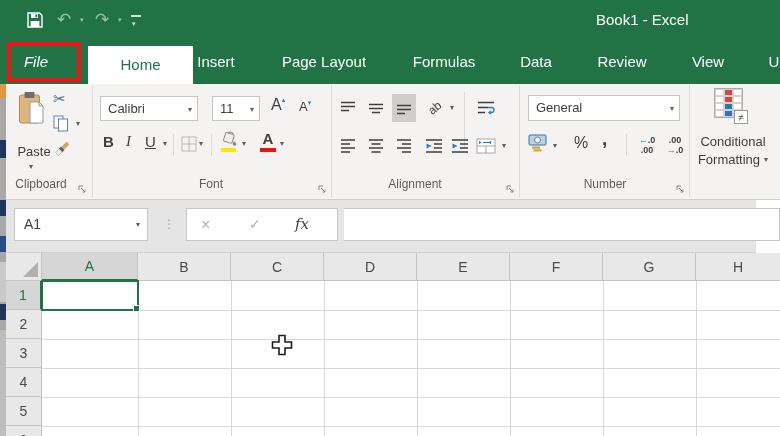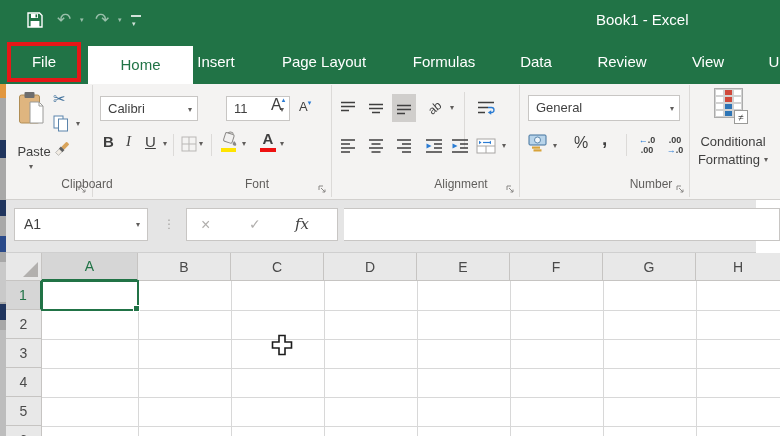--- a/index.html
+++ b/index.html
@@ -12,21 +12,21 @@
   .tab{color:#fff;font-size:15px;height:44px;line-height:44px;text-align:center;cursor:default;}
   .tab-active{background:#fff;color:#217346;top:6px;height:38px;line-height:38px;}
   .qat-glyph{color:rgba(255,255,255,.55);font-size:17px;line-height:24px;}
   .qat-caret{color:rgba(255,255,255,.55);font-size:7px;line-height:24px;}
   .win-title{color:#fff;font-size:15px;line-height:40px;}
   .annot{border:4px solid #e61717;z-index:40;pointer-events:none;}
   
   .ribbon{left:6px;top:84px;width:774px;height:116px;background:#f4f3f2;border-bottom:1px solid #d2d0ce;box-sizing:border-box;}
   .rsep{width:1px;height:112px;top:1px;background:#dcdad8;}
   .msep{width:1px;background:#dcdad8;}
-  .lbl{font-size:12px;color:#605e5c;text-align:center;padding-left:46px;}
+  .lbl{font-size:12px;color:#605e5c;text-align:center;}
   .caret{font-size:8px;color:#5f5d5b;line-height:1;}
   .bluecaret{color:#2b7cd3;font-size:7px;line-height:1;}
   .tool{color:#3f3f3f;}
   .selbox{background:#fff;border:1px solid #c8c6c4;box-sizing:border-box;font-size:13px;color:#3f3f3f;}
   .selbox .val{position:absolute;left:7px;top:0;line-height:23px;}
   .selbox .caret{position:absolute;right:5px;top:9px;}
   .btn-active{background:#d0cecc;}
   .twoLine{font-size:9px;font-weight:bold;color:#3f3f3f;line-height:10px;text-align:center;white-space:nowrap;}
   .blue{color:#2b7cd3;}
   .cf-grid{display:grid;grid-template-columns:repeat(3,9px);grid-auto-rows:7px;border:1px solid #ababab;background:#fff;}
@@ -60,21 +60,21 @@
     <div class="abs qat-glyph" style="left:57px;top:8px;">↶</div>
     <div class="abs qat-caret" style="left:80px;top:8px;">▾</div>
     <div class="abs qat-glyph" style="left:95px;top:8px;">↷</div>
     <div class="abs qat-caret" style="left:118px;top:8px;">▾</div>
     <div class="abs" style="left:131px;top:15px;width:10px;border-top:2px solid rgba(255,255,255,.8);"></div>
     <div class="abs qat-caret" style="left:132px;top:12px;color:rgba(255,255,255,.8);">▾</div>
     <div class="abs win-title" style="left:596px;top:0;">Book1 - Excel</div>
   </div>
 
   <div class="abs tabrow">
-    <div class="abs tab" style="left:8px;width:72px;">File</div>
+    <div class="abs tab" style="left:0;width:72px;font-style:italic;">File</div>
     <div class="abs tab tab-active" style="left:88px;width:105px;">Home</div>
     <div class="abs tab" style="left:178px;width:76px;">Insert</div>
     <div class="abs tab" style="left:400px;width:88px;">Formulas</div>
     <div class="abs tab" style="left:258px;width:132px;">Page Layout</div>
     <div class="abs tab" style="left:502px;width:68px;">Data</div>
     <div class="abs tab" style="left:582px;width:80px;">Review</div>
     <div class="abs tab" style="left:674px;width:68px;">View</div>
     <div class="abs tab" style="left:752px;width:44px;">U</div>
   </div>
   <div class="abs annot" style="left:7px;top:42px;width:74px;height:40px;box-sizing:border-box;"></div>
@@ -125,21 +125,21 @@
     <div class="abs" style="left:72px;top:96px;">
       <svg width="9" height="9" viewBox="0 0 9 9">
           <path d="M1 1 h4 M1 1 v4 M3 3 l4 4 M7 4.5 V7 H4.5" fill="none" stroke="#8a8886"></path>
         </svg>
     </div>
 
     <div class="abs selbox" style="left:94px;top:12px;width:98px;height:25px;">
       <span class="val">Calibri</span>
       <span class="caret">▾</span>
     </div>
-    <div class="abs selbox" style="left:220px;top:12px;width:64px;height:25px;">
+    <div class="abs selbox" style="left:206px;top:12px;width:48px;height:25px;">
       <span class="val">11</span>
       <span class="caret">▾</span>
     </div>
     <div class="abs tool" style="left:265px;top:12px;font-size:16px;"><span>A</span><span class="bluecaret" style="vertical-align:8px;">▴</span></div>
     <div class="abs tool" style="left:293px;top:15px;font-size:13px;"><span>A</span><span class="bluecaret" style="vertical-align:6px;">▾</span></div>
     <div class="abs tool" style="left:97px;top:49px;font-size:15px;font-weight:bold;">B</div>
     <div class="abs tool" style="left:120px;top:49px;font-size:15px;font-style:italic;font-family:'Liberation Serif',serif;">I</div>
     <div class="abs tool" style="left:139px;top:49px;font-size:15px;text-decoration:underline;">U</div>
     <div class="abs caret" style="left:157px;top:56px;">▾</div>
     <div class="abs msep" style="left:167px;top:50px;height:22px;"></div>

